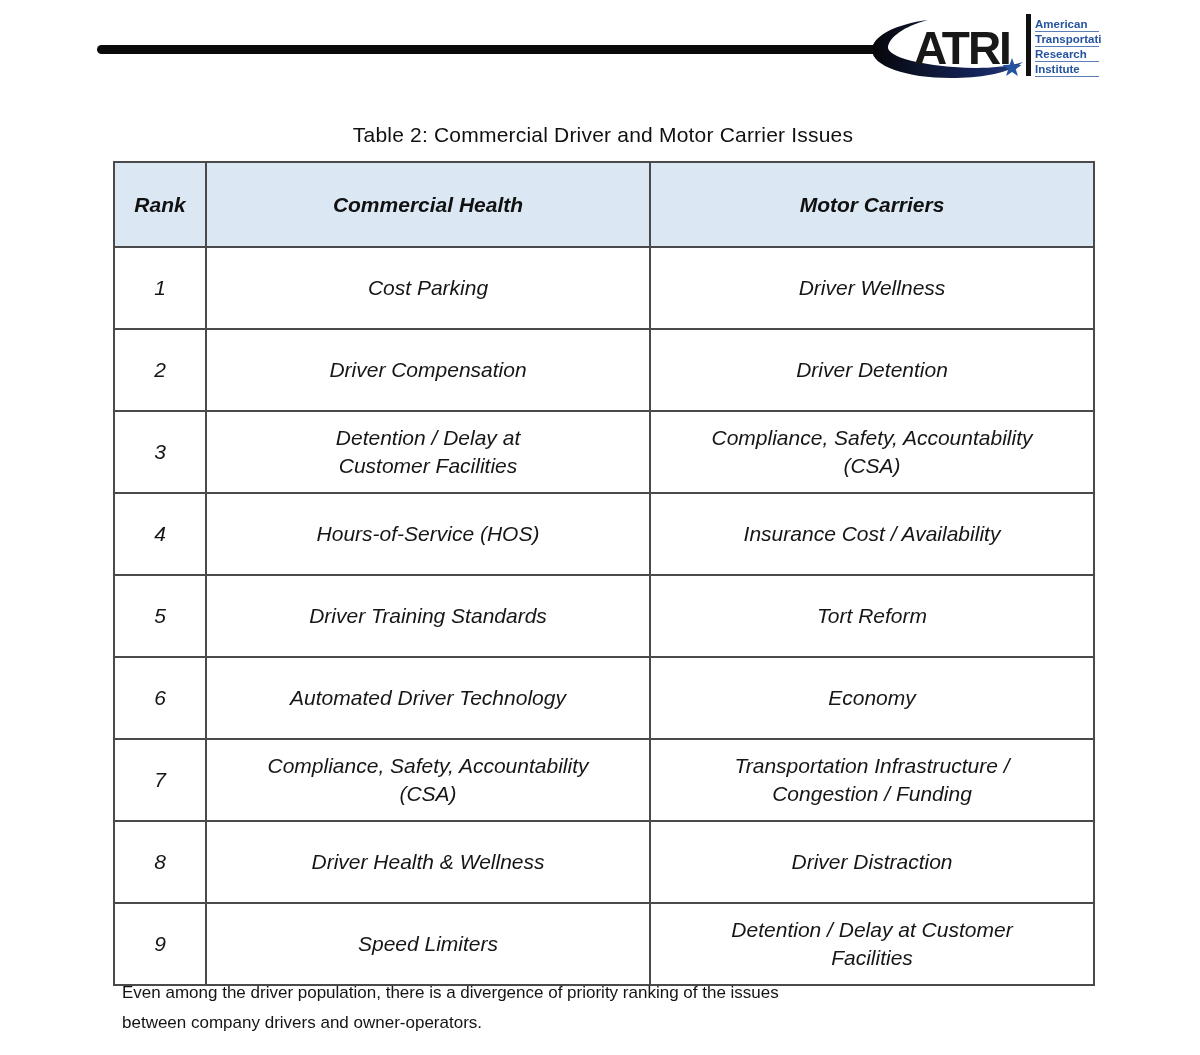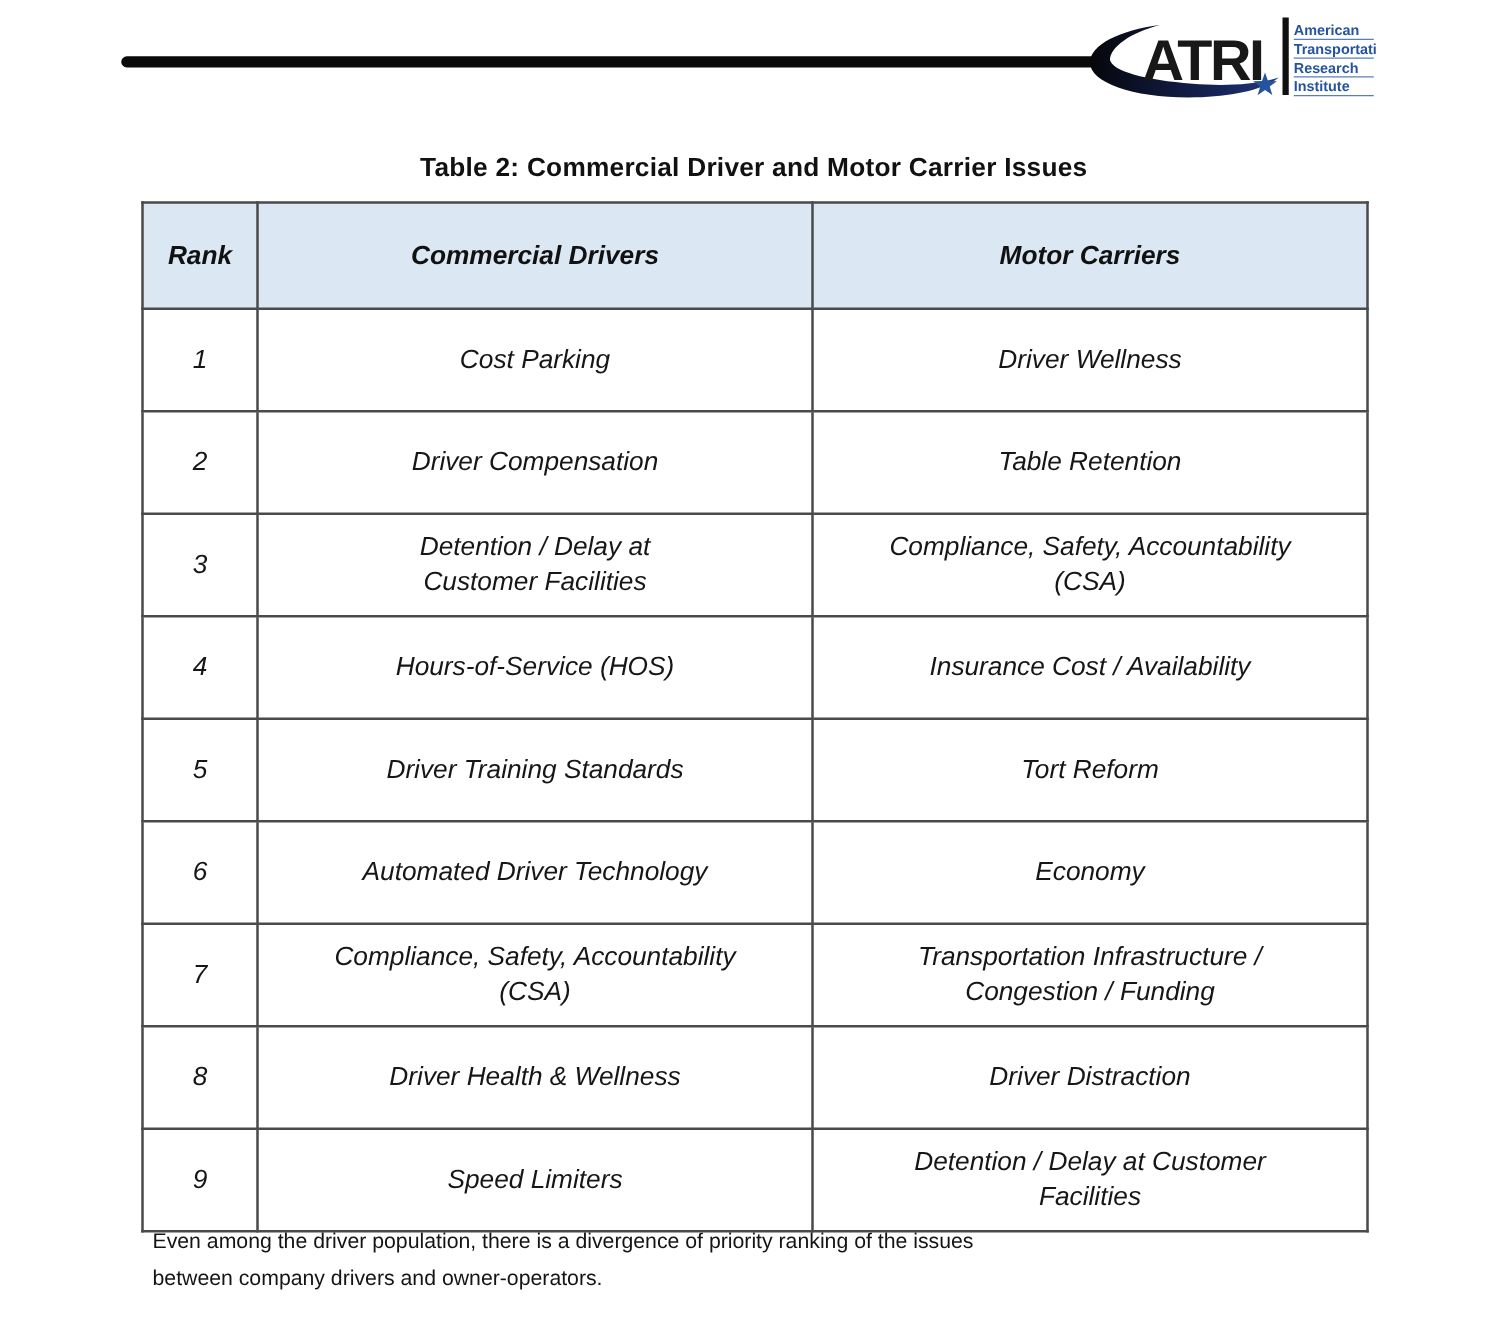--- a/index.html
+++ b/index.html
@@ -31,21 +31,21 @@
     width: 235px;
     height: 80px;
   }
   .doc-title {
     position: absolute;
     left: 113px;
     top: 123px;
     width: 980px;
     text-align: center;
     font-size: 21px;
-    font-weight: bold;
+    font-weight: normal;
     letter-spacing: 0.2px;
     color: #111111;
   }
   table.issues {
     position: absolute;
     left: 113px;
     top: 161px;
     width: 980px;
     border-collapse: collapse;
     table-layout: fixed;
@@ -120,35 +120,35 @@
 
 <table class="issues">
   <colgroup>
     <col style="width:92px">
     <col style="width:444px">
     <col style="width:444px">
   </colgroup>
   <thead>
     <tr>
       <th>Rank</th>
-      <th>Commercial Drivers</th>
+      <th>Commercial Health</th>
       <th>Motor Carriers</th>
     </tr>
   </thead>
   <tbody>
   <tr>
     <td>1</td>
     <td>Cost Parking</td>
     <td>Driver Wellness</td>
   </tr>
 
   <tr>
     <td>2</td>
     <td>Driver Compensation</td>
-    <td>Table Retention</td>
+    <td>Driver Detention</td>
   </tr>
 
   <tr>
     <td>3</td>
     <td>Detention / Delay at
 Customer Facilities</td>
     <td>Compliance, Safety, Accountability
 (CSA)</td>
   </tr>
 

